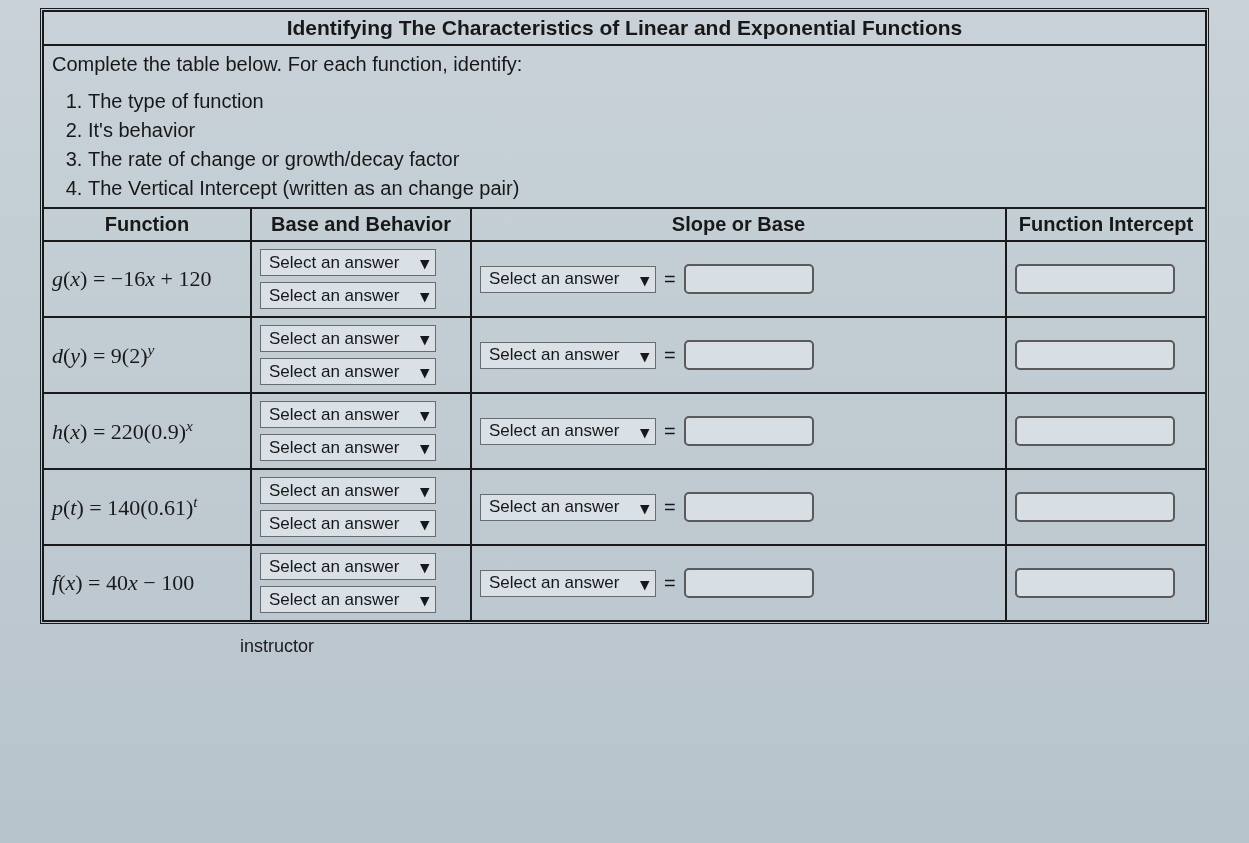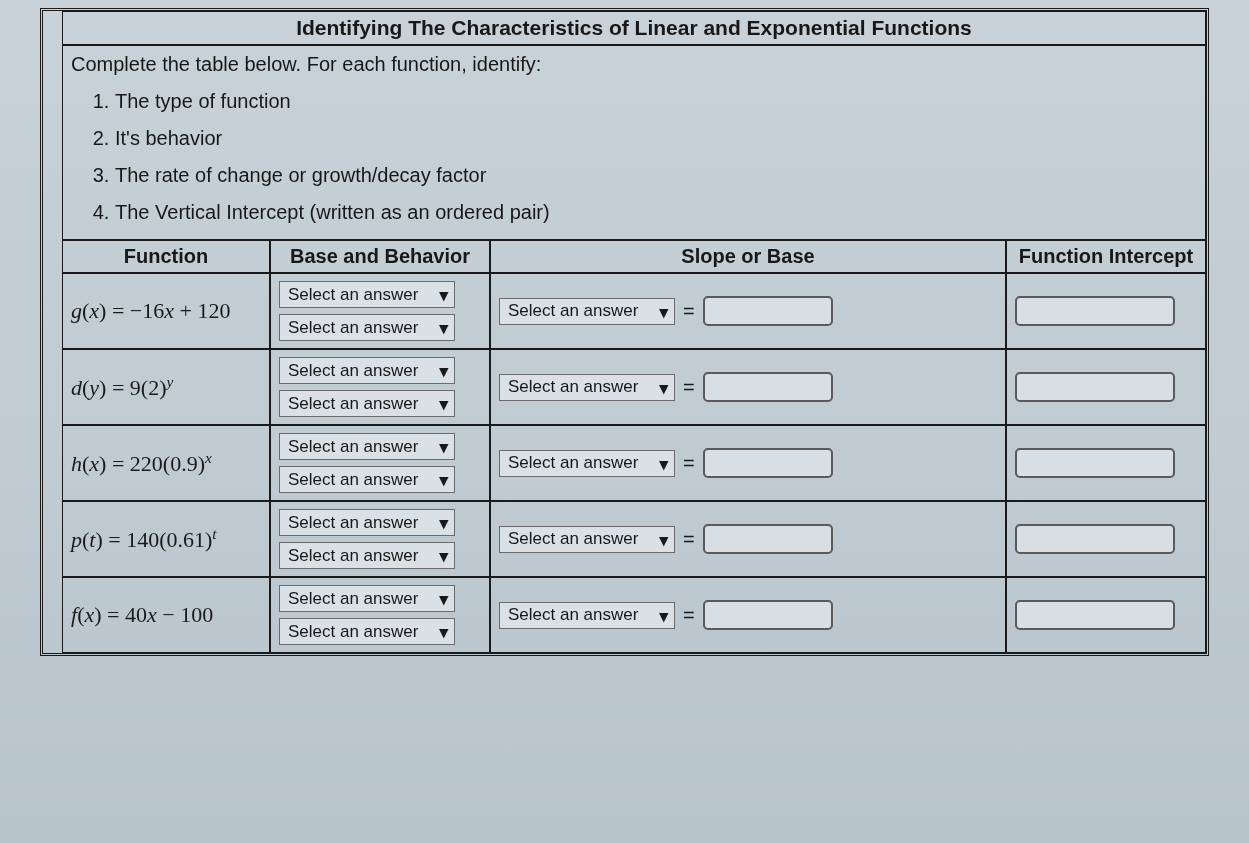--- a/index.html
+++ b/index.html
@@ -15,21 +15,20 @@
     width: 1249px;
     min-height: 843px;
     position: relative;
   }
   table.outer {
     width: 100%;
     border-collapse: separate;
     border-spacing: 0;
     border: 3px double #1a1a1a;
     background: transparent;
-    padding-left: 19px;
   }
   table.outer > tbody > tr > td,
   table.outer > tbody > tr > th {
     border: 1px solid #1a1a1a;
     padding: 4px 8px;
     vertical-align: middle;
   }
   .title-cell {
     text-align: center;
     font-weight: bold;
@@ -41,21 +40,21 @@
     font-size: 20px;
     color: #181818;
     padding: 6px 10px 12px 10px;
     line-height: 1.45;
   }
   .instructions-cell ol {
     margin: 8px 0 0 36px;
     padding: 0;
   }
   .instructions-cell ol li {
-    margin: 8px;
+    margin: 0;
   }
   th.col-head {
     font-weight: bold;
     font-size: 20px;
     text-align: center;
     background: transparent;
     padding: 4px 4px;
     color: #181818;
   }
   td.func-cell {
@@ -149,21 +148,21 @@
       <tr>
         <td colspan="4" class="title-cell">Identifying The Characteristics of Linear and Exponential Functions</td>
       </tr>
       <tr>
         <td colspan="4" class="instructions-cell">
           <span>Complete the table below. For each function, identify:</span>
           <ol>
             <li>The type of function</li>
             <li>It's behavior</li>
             <li>The rate of change or growth/decay factor</li>
-            <li>The Vertical Intercept (written as an ordered pair)</li>
+            <li>The Vertical Intercept (written as an change pair)</li>
           </ol>
         </td>
       </tr>
       <tr>
         <th class="col-head">Function</th>
         <th class="col-head">Base and Behavior</th>
         <th class="col-head">Slope or Base</th>
         <th class="col-head">Function Intercept</th>
       </tr>
 
@@ -308,13 +307,14 @@
           </div>
         </td>
         <td class="vint-cell">
           <input class="vint-input" type="text" style="">
         </td>
       </tr>
 
     </tbody>
   </table>
 
+  <div class="bottom-text">instructor</div>
 </div>
 
 </body></html>

